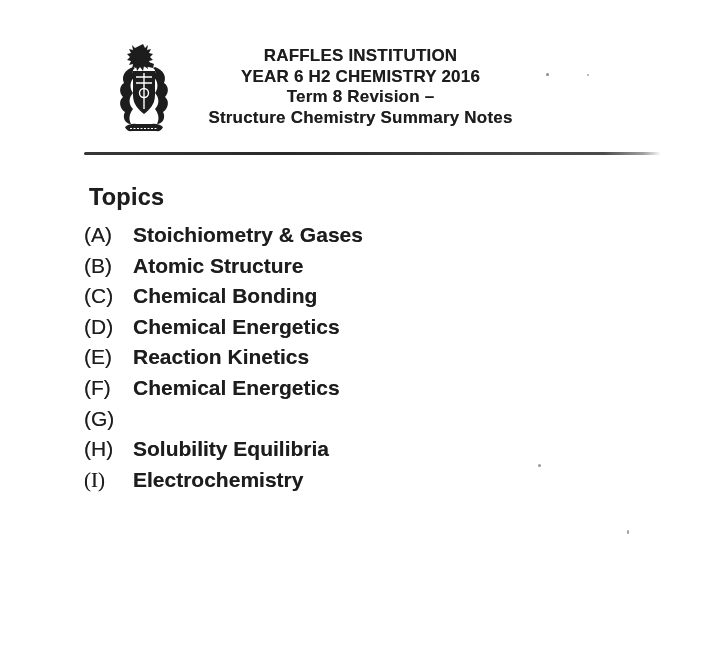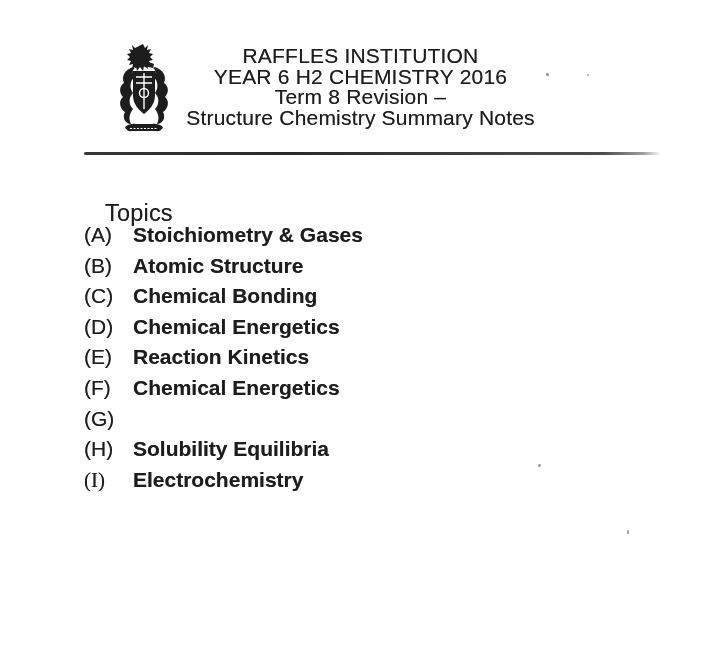--- a/index.html
+++ b/index.html
@@ -30,22 +30,22 @@
     top: 43px;
     width: 54px;
     height: 95px;
   }
   .hdr {
     position: absolute;
     left: 133px;
     top: 46px;
     width: 455px;
     text-align: center;
-    font-weight: 400;
-    font-size: 21px;
+    font-weight: 700;
+    font-size: 17px;
     line-height: 20.7px;
     letter-spacing: 0.2px;
     text-shadow: 0 0 0.4px rgba(0,0,0,0.55);
   }
   .rule {
     position: absolute;
     left: 84px;
     top: 152px;
     width: 577px;
     height: 2.6px;
@@ -57,24 +57,24 @@
       rgba(55,55,55,0.9) 90%,
       rgba(130,130,130,0.75) 97%,
       rgba(170,170,170,0) 100%);
   }
 
   
   .topics-heading {
     position: absolute;
     left: 89px;
     top: 185px;
-    margin: 16px;
+    margin: 0;
     font-size: 23.5px;
     line-height: 1.05;
-    font-weight: 400;
+    font-weight: 700;
     letter-spacing: 0.2px;
     text-shadow: 0 0 0.4px rgba(0,0,0,0.55);
   }
   .topic-list {
     position: absolute;
     left: 84px;
     top: 220px;
     margin: 0;
     padding: 0;
     list-style: none;

